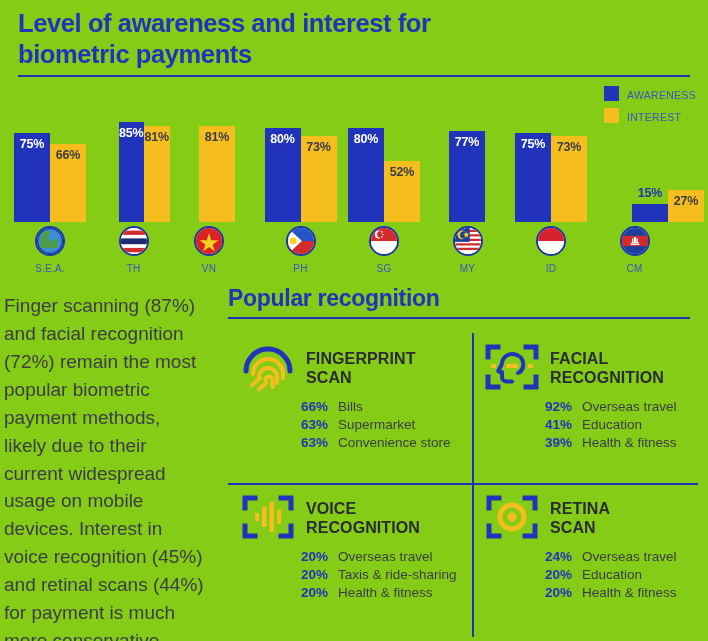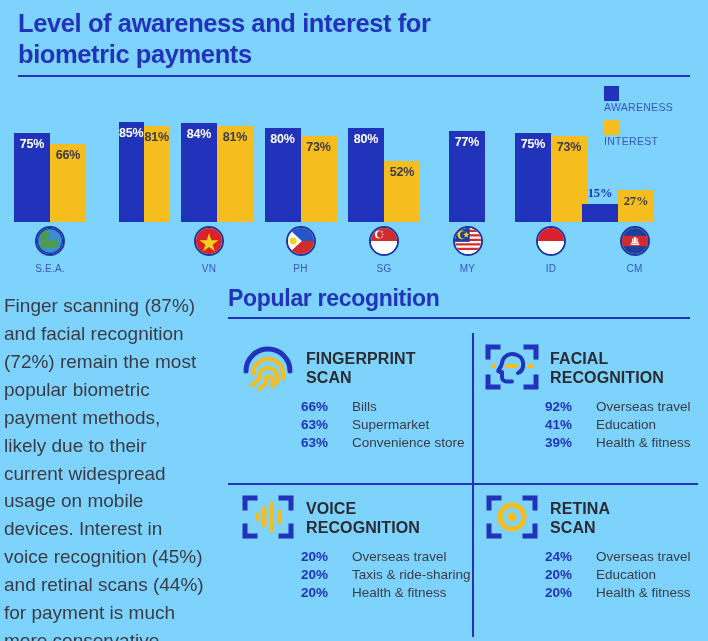--- a/index.html
+++ b/index.html
@@ -2,36 +2,36 @@
 <html><head>
 <meta charset="utf-8">
 <style>
   * { box-sizing: border-box; margin: 0; padding: 0; }
   html, body {
     width: 708px; height: 641px;
     background: #ffffff;
     font-family: "Liberation Sans", sans-serif;
     overflow: hidden;
   }
-  .page { position: relative; width: 708px; height: 641px; background: #7dd3fc; }
+  .page { position: relative; width: 708px; height: 641px; background: #84cc16; }
 
   
   .title {
     position: absolute; left: 18px; top: 8px; width: 520px;
     font-size: 25.5px; font-weight: bold; line-height: 1.22;
     color: #2233bb; letter-spacing: -0.4px;
   }
   .title-rule {
     position: absolute; left: 18px; top: 75px; width: 672px; height: 2px;
     background: #2233bb;
   }
 
   
   .legend { position: absolute; left: 604px; top: 86px; width: 104px; }
-  .legend-row { display: flex; align-items: flex-start; margin-bottom: 7px; flex-direction: column; }
+  .legend-row { display: flex; align-items: flex-end; margin-bottom: 7px; }
   .legend-sw { width: 15px; height: 15px; margin-right: 8px; flex: 0 0 auto; }
   .legend-sw.awareness { background: #2233bb; }
   .legend-sw.interest  { background: #f5be1e; }
   .legend-label {
     font-size: 10.5px; color: #3a55c0; letter-spacing: 0.3px;
     font-family: "Liberation Sans", sans-serif;
   }
 
   
   .chart { position: absolute; left: 0; top: 88px; width: 708px; height: 190px; }
@@ -93,21 +93,21 @@
     font-size: 16px; font-weight: bold; color: #2b2b33;
     line-height: 1.2; letter-spacing: 0.1px; padding-top: 8px;
     white-space: pre-line;
   }
   .stats { margin-top: 6px; padding-left: 50px; }
   .stat { display: flex; align-items: baseline; margin-bottom: 3px; }
   .stat-pct {
     font-size: 13.5px; font-weight: bold; color: #2233bb;
     width: 38px; text-align: right; flex: 0 0 auto;
   }
-  .stat-label { font-size: 13.5px; color: #3c3c46; margin-left: 24px; }
+  .stat-label { font-size: 13.5px; color: #3c3c46; margin-left: 10px; }
 </style>
 </head>
 <body>
 
 <div class="page">
 
   <div class="title">Level of awareness and interest for biometric payments</div>
   <div class="title-rule"></div>
 
   <div class="legend">
@@ -142,24 +142,34 @@
         <div class="cc-label">S.E.A.</div>
       </div>
       <div class="bar-group" style="left: 97.5px;">
         <div class="bar awareness" style="height: 100px; margin-left: 21px;">
           <span class="bar-val">85%</span>
         </div>
         <div class="bar interest" style="height: 96px;">
           <span class="bar-val">81%</span>
         </div>
       </div>
+      <div style="position: absolute; left: 97.5px; bottom: 0px; width: 72px; height: 56px;">
+        <div class="flag">
+          <svg viewBox="0 0 30 30">
+            <rect width="30" height="30" fill="#fff"></rect>
+            <rect y="3" width="30" height="5" fill="#d12b2b"></rect>
+            <rect y="8" width="30" height="4" fill="#fff"></rect>
+            <rect y="12" width="30" height="7" fill="#1c2a6e"></rect>
+            <rect y="19" width="30" height="4" fill="#fff"></rect>
+            <rect y="23" width="30" height="5" fill="#d12b2b"></rect>
+          </svg>
+        </div>
+        <div class="cc-label">TH</div>
+      </div>
       <div class="bar-group" style="left: 181px;">
-        <div class="bar awareness" style="height: 99px;">
-          <span class="bar-val">84%</span>
-        </div>
         <div class="bar interest" style="height: 96px;">
           <span class="bar-val">81%</span>
         </div>
       </div>
       <div style="position: absolute; left: 173px; bottom: 0px; width: 72px; height: 56px;">
         <div class="flag">
           <svg viewBox="0 0 30 30">
             <rect width="30" height="30" fill="#da2323"></rect>
             <path d="M15 6l2.6 8h8.4l-6.8 5 2.6 8-6.8-5-6.8 5 2.6-8-6.8-5h8.4z" fill="#f5d11e"></path>
           </svg>
@@ -239,21 +249,21 @@
       </div>
       <div style="position: absolute; left: 515px; bottom: 0px; width: 72px; height: 56px;">
         <div class="flag">
           <svg viewBox="0 0 30 30">
             <rect width="30" height="15" fill="#d8202f"></rect>
             <rect y="15" width="30" height="15" fill="#fff"></rect>
           </svg>
         </div>
         <div class="cc-label">ID</div>
       </div>
-      <div class="bar-group" style="left: 582px; font-family: Liberation Serif, serif;">
+      <div class="bar-group" style="left: 632px;">
         <div class="bar awareness outside" style="height: 18px;">
           <span class="bar-val">15%</span>
         </div>
         <div class="bar interest" style="height: 32px;">
           <span class="bar-val">27%</span>
         </div>
       </div>
       <div style="position: absolute; left: 598.5px; bottom: 0px; width: 72px; height: 56px;">
         <div class="flag">
           <svg viewBox="0 0 30 30">

